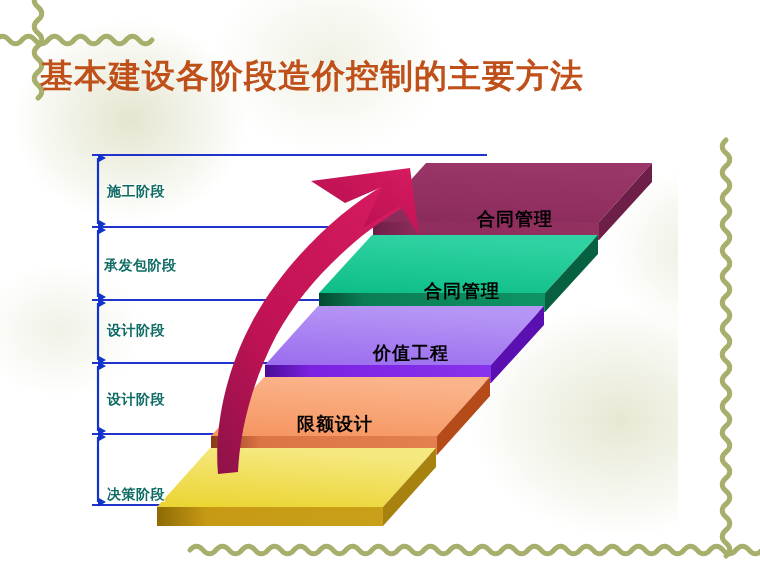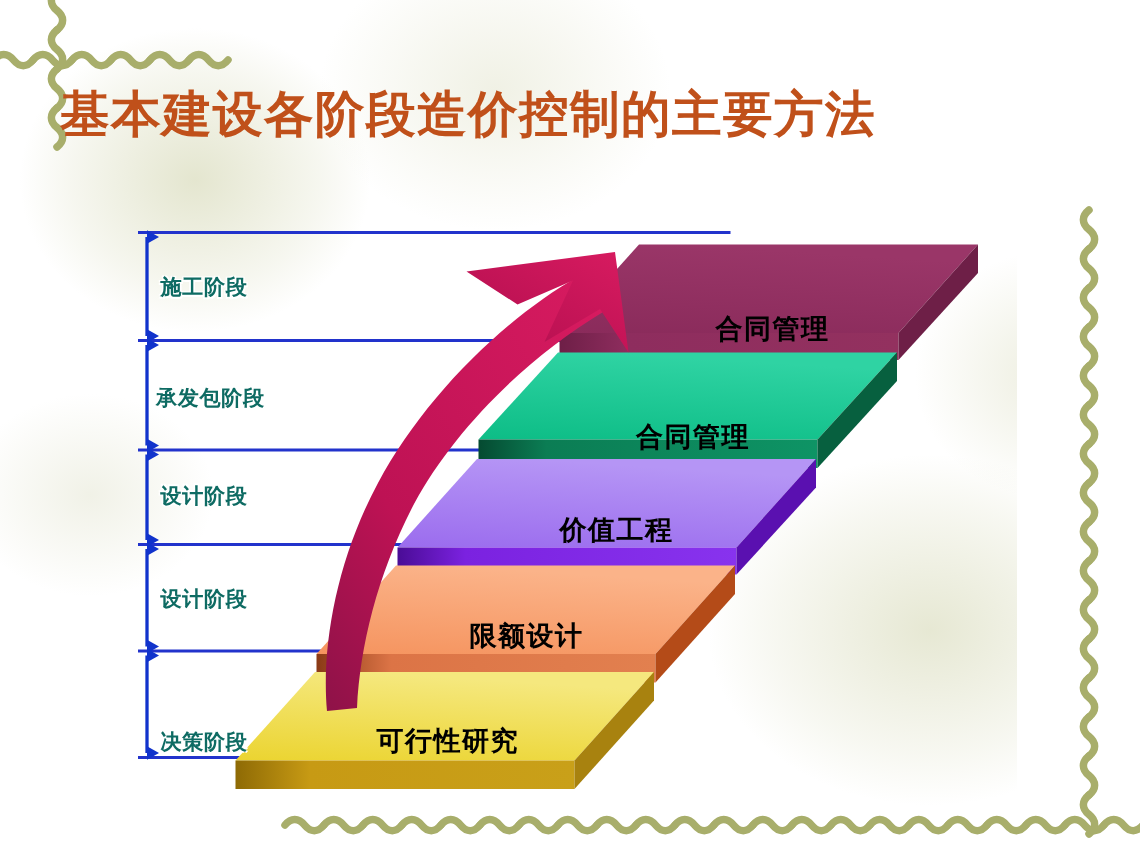--- a/index.html
+++ b/index.html
@@ -258,17 +258,16 @@
 
   <div class="stage-label" style="left:107px;top:461px;color:#0E6B63;
        text-shadow:1px 1px 0 #fff,-1px -1px 0 #fff,1px -1px 0 #fff,-1px 1px 0 #fff;margin-top:25px;">决策阶段</div>
 
   <div class="step-label" style="left:477px;top:207px;">合同管理</div>
 
   <div class="step-label" style="left:424px;top:279px;">合同管理</div>
 
   <div class="step-label" style="left:373px;top:341px;">价值工程</div>
 
-  <div class="step-label" style="left:313px;top:412px;font-family:Liberation Serif, serif;">限额设计</div>
-
-  <div class="step-label" style="left:251px;top:482px;">可行性研究</div>
+  <div class="step-label" style="left:297px;top:412px;font-family:Liberation Serif, serif;">限额设计</div>
+
 
 </div>
 
 </body></html>

